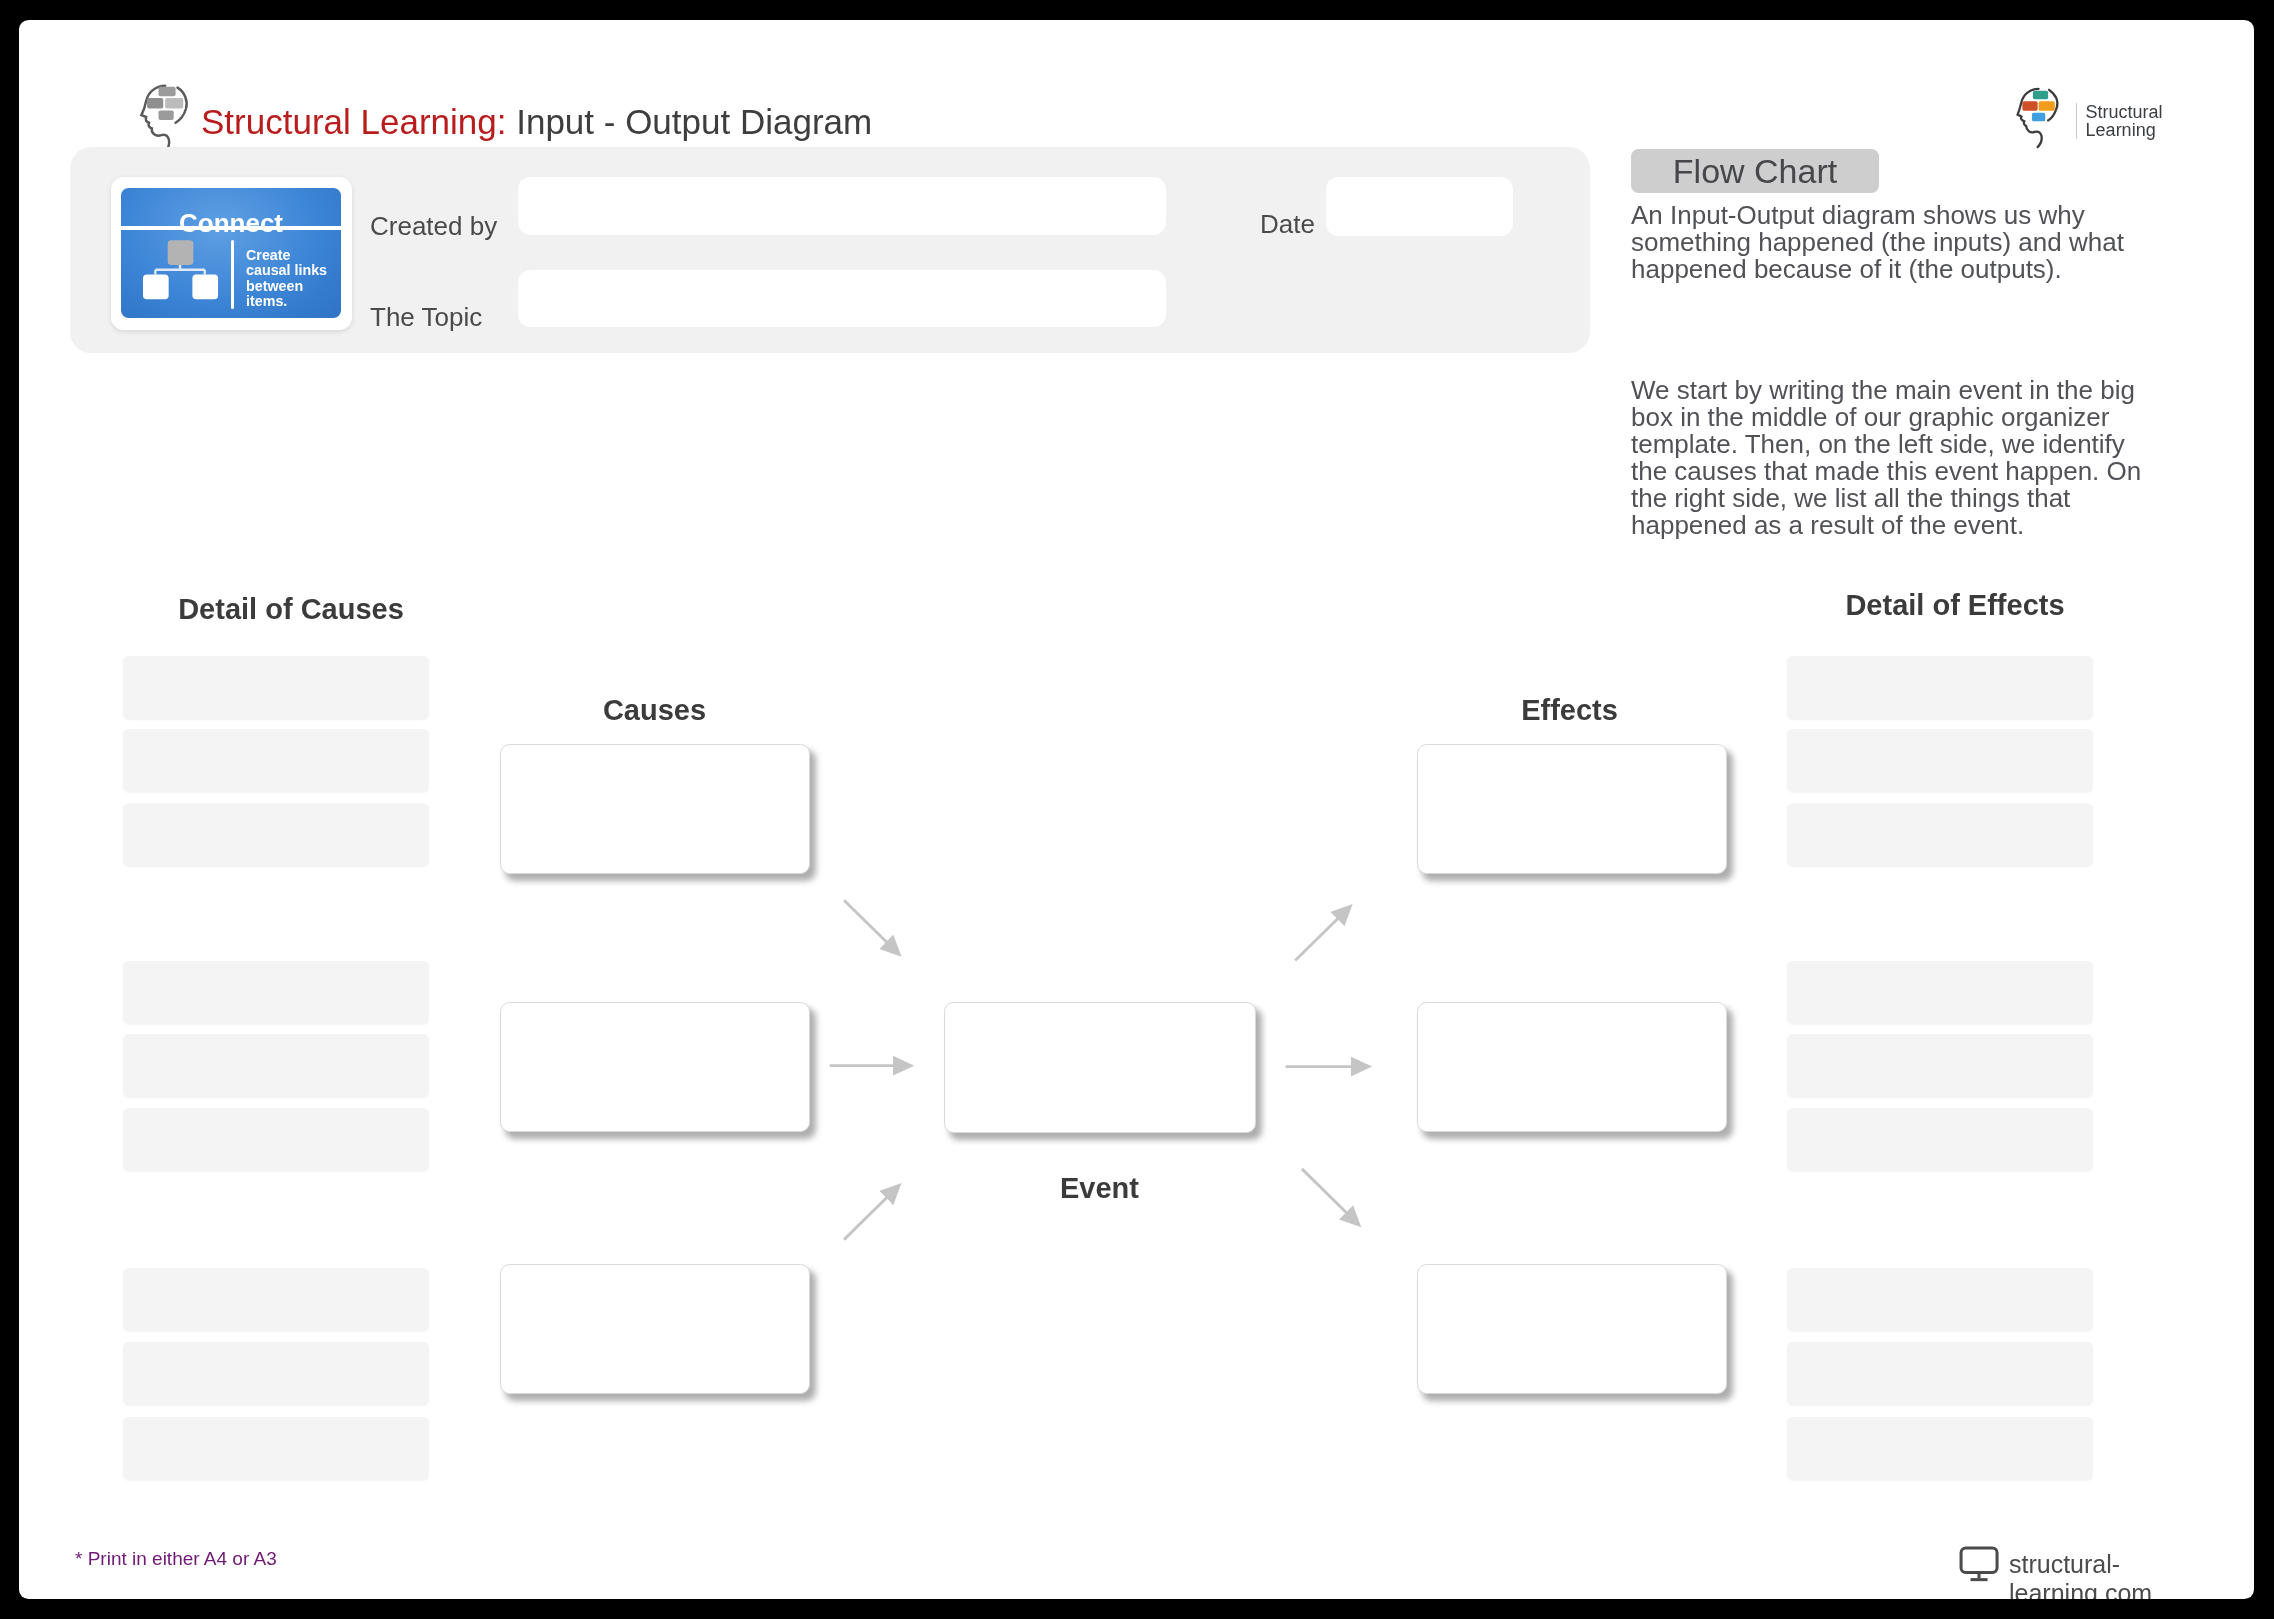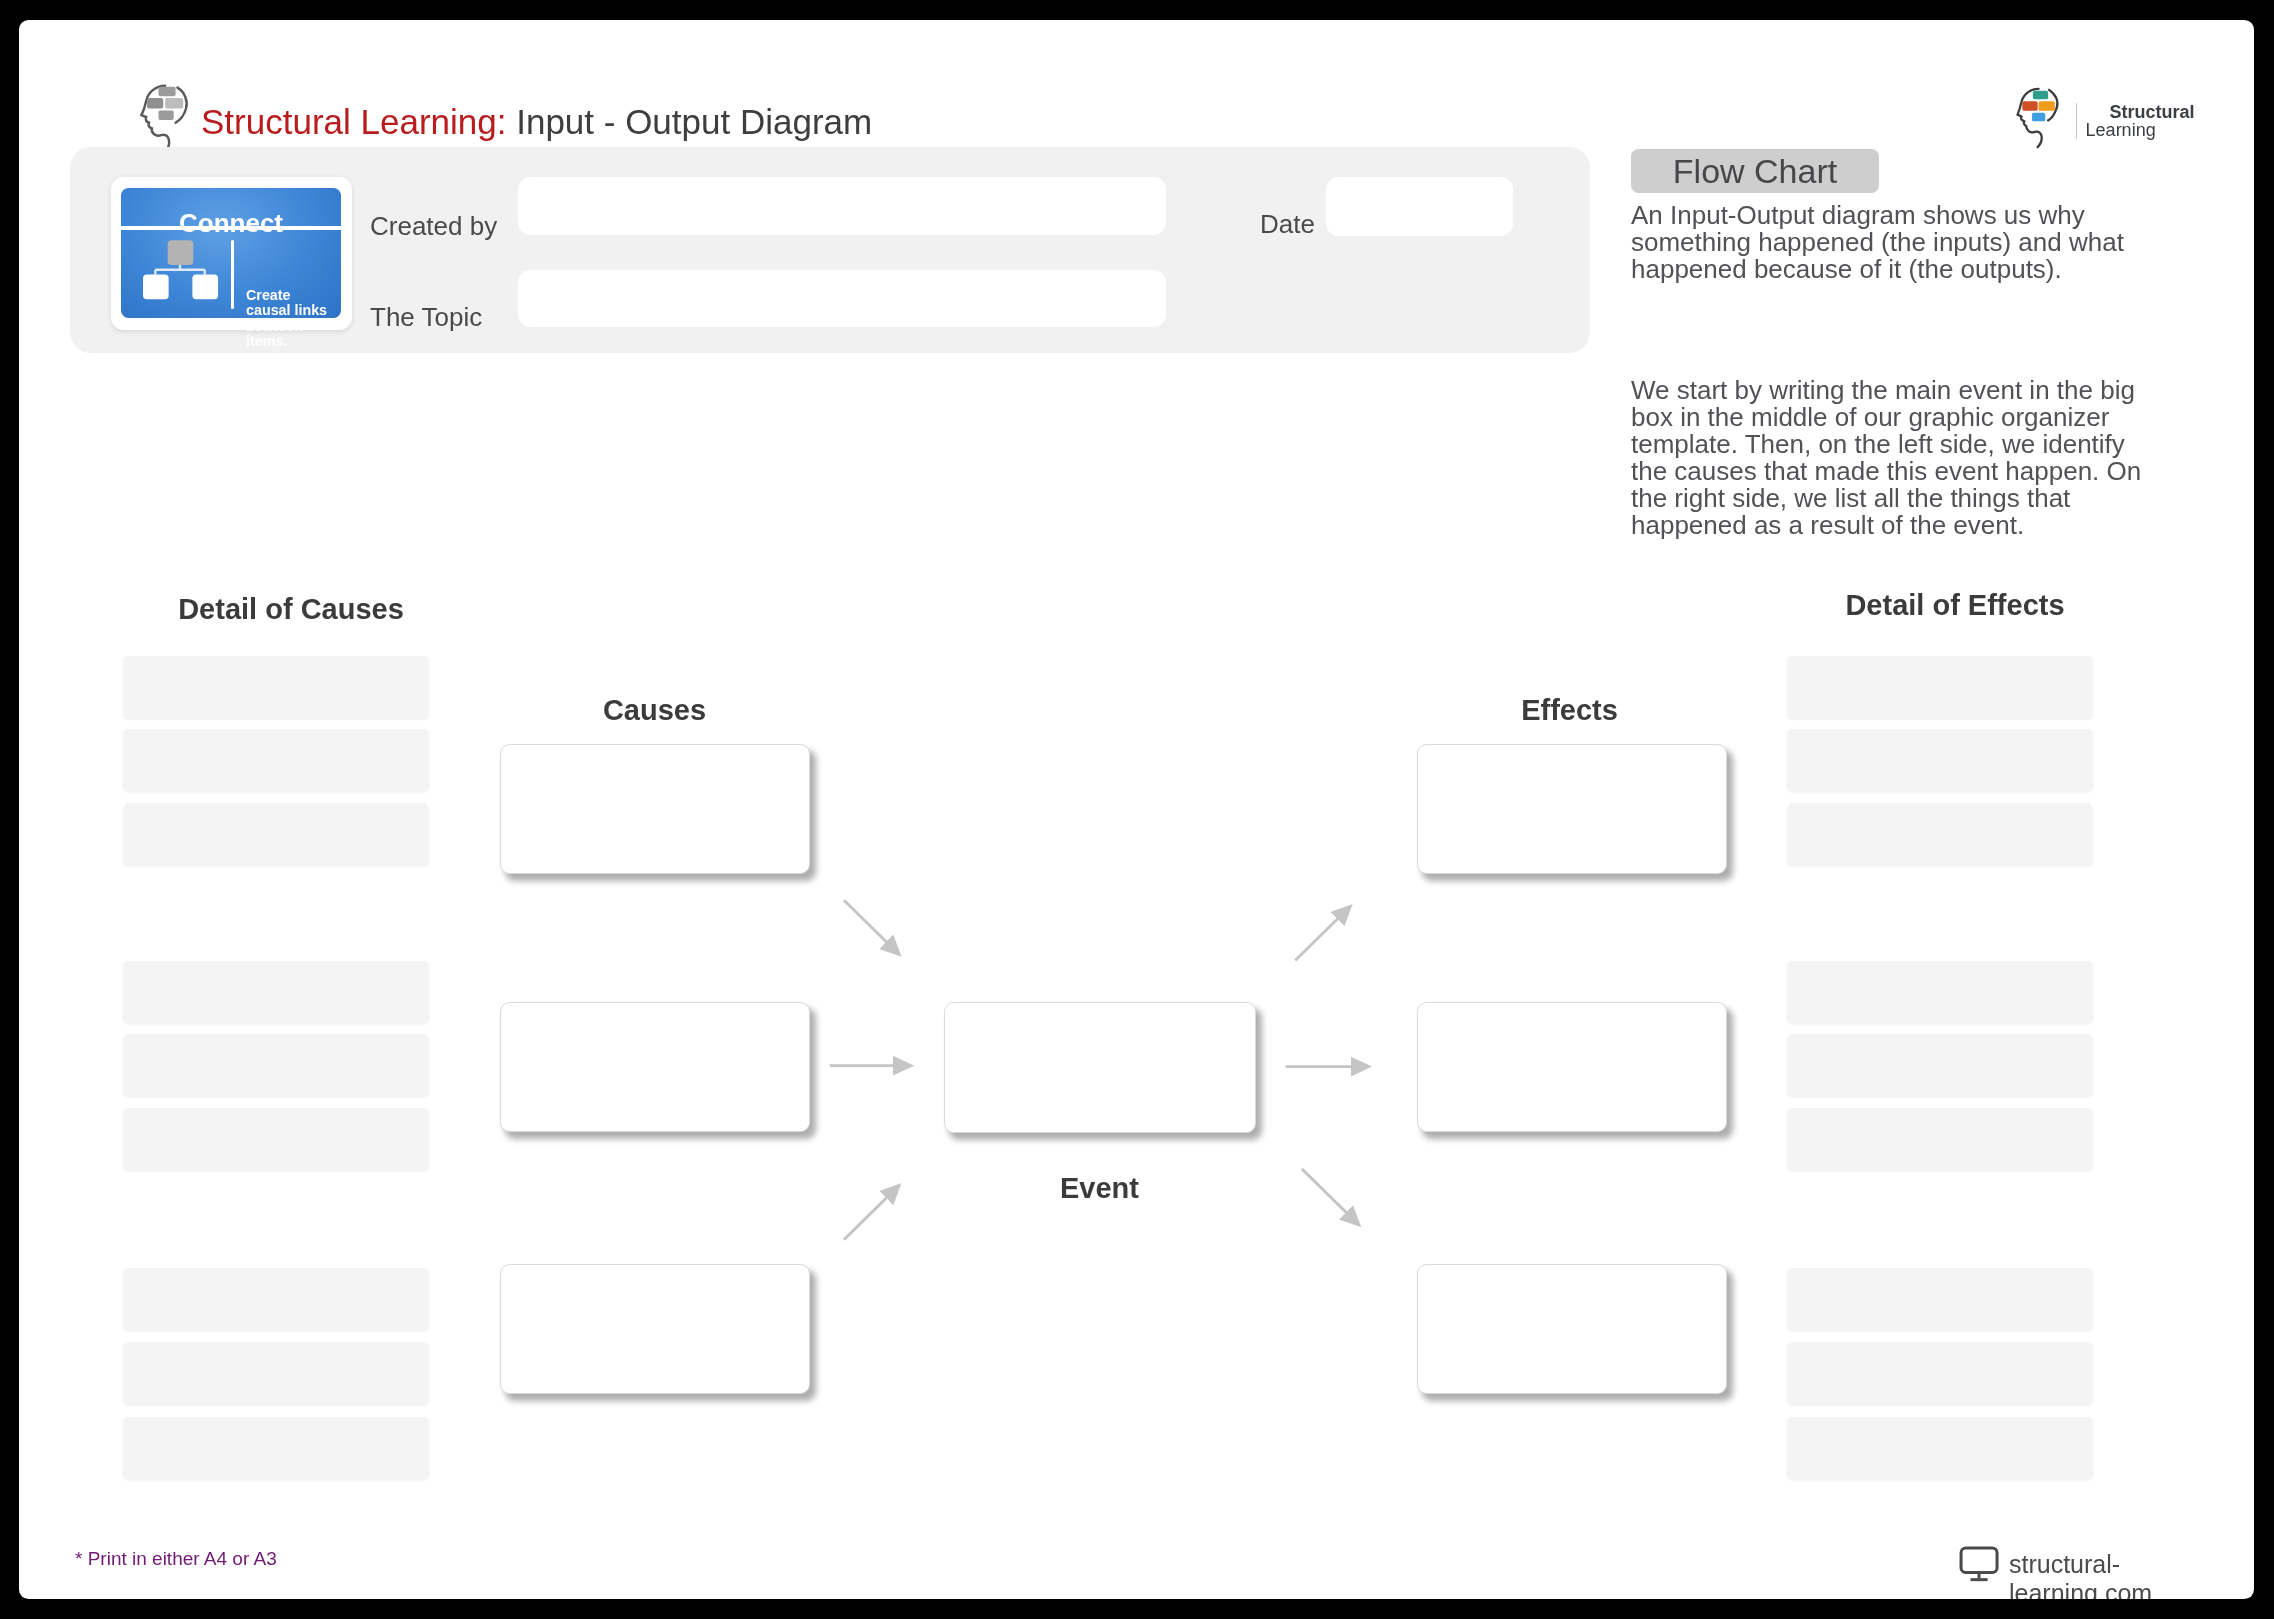--- a/index.html
+++ b/index.html
@@ -7,30 +7,30 @@
   .page{position:absolute;left:19px;top:20px;width:2235px;height:1579px;background:#fff;border-radius:9.6px;overflow:hidden;}
   .abs{position:absolute;}
 
   
   .title{left:182px;top:82px;font-size:35px;white-space:nowrap;}
   .title .brand{color:#b91c1c;}
   .title .doc{color:#3e3e3e;}
 
   
   .logo-txt{font-size:18px;line-height:18px;color:#3b3e42;left:2057px;top:83px;border-left:1.9px solid #c9c9c9;padding-left:8.6px;}
-  .logo-txt .l1{font-weight:700;margin-left:24px;}
+  .logo-txt .l1{font-weight:400;}
 
   
   .panel{left:51px;top:127px;width:1520px;height:206px;background:#f1f1f2;border-radius:21px;}
   .connect-card{left:92px;top:157px;width:241px;height:153px;background:#fff;border-radius:12.4px;box-shadow:0 1.9px 5.7px rgba(0,0,0,0.10);}
   .connect-blue{left:102px;top:168px;width:220px;height:130px;border-radius:7.6px;
     background:radial-gradient(ellipse at 45% 30%, #5fa0e4 0%, #3d85d6 55%, #2e72c5 100%);color:#fff;}
   .connect-title{left:102px;top:174px;width:220px;text-align:center;font-size:26px;font-weight:700;color:#fff;margin-top:14px;}
   .connect-divider{left:102px;top:206px;width:220px;height:3.8px;background:#fff;}
-  .connect-caption{left:227px;top:228px;font-size:14.3px;font-weight:600;line-height:15.3px;color:#fff;white-space:pre-line;margin-top:40px;}
+  .connect-caption{left:227px;top:228px;font-size:14.3px;font-weight:600;line-height:15.3px;color:#fff;white-space:pre-line;}
   .vline{left:212px;top:220px;width:2.9px;height:69px;background:#fff;border-radius:1.9px;}
   .fld-label{font-size:26px;color:#4a4a4a;white-space:nowrap;}
   .input{background:#fff;border:none;border-radius:12.4px;font-size:25px;color:#333;padding:0 15.3px;box-sizing:border-box;outline:none;}
 
   
   .flow-btn{left:1612px;top:129px;width:248px;height:44px;background:#cecece;border:none;border-radius:7.6px;
     font-family:"Liberation Sans",sans-serif;font-size:34px;color:#46474a;cursor:pointer;}
   .para{left:1612px;width:621px;font-size:26px;line-height:27px;color:#515256;white-space:pre-line;}
 
   

